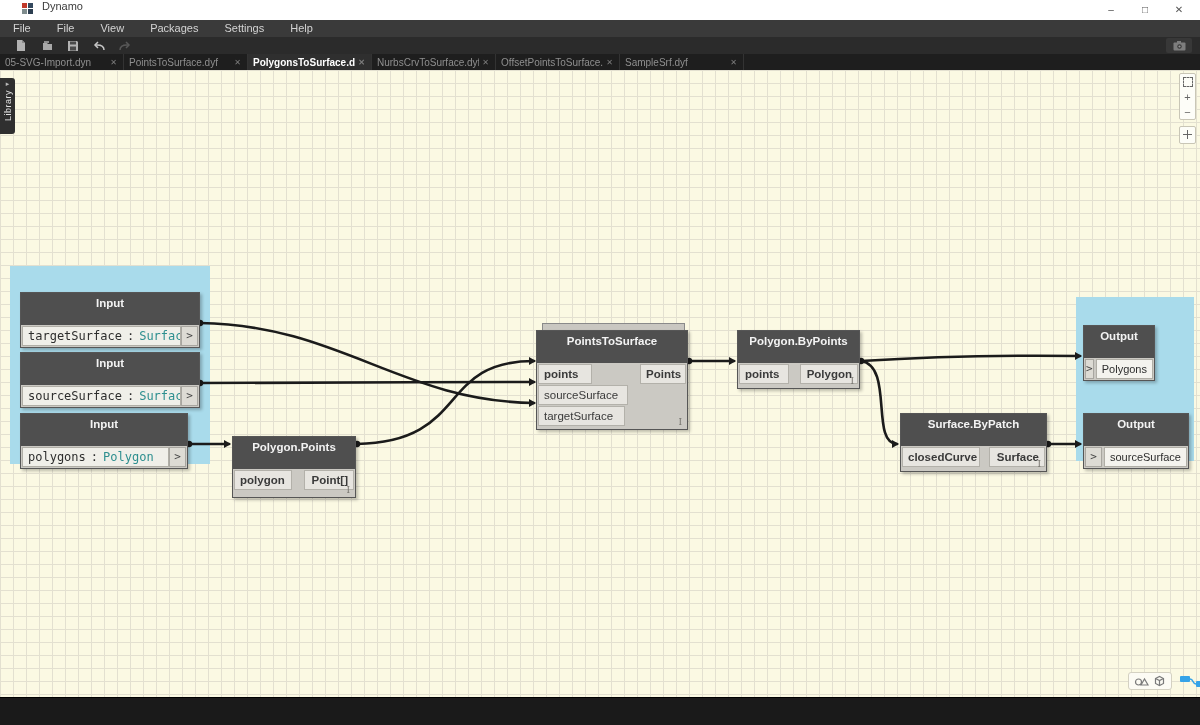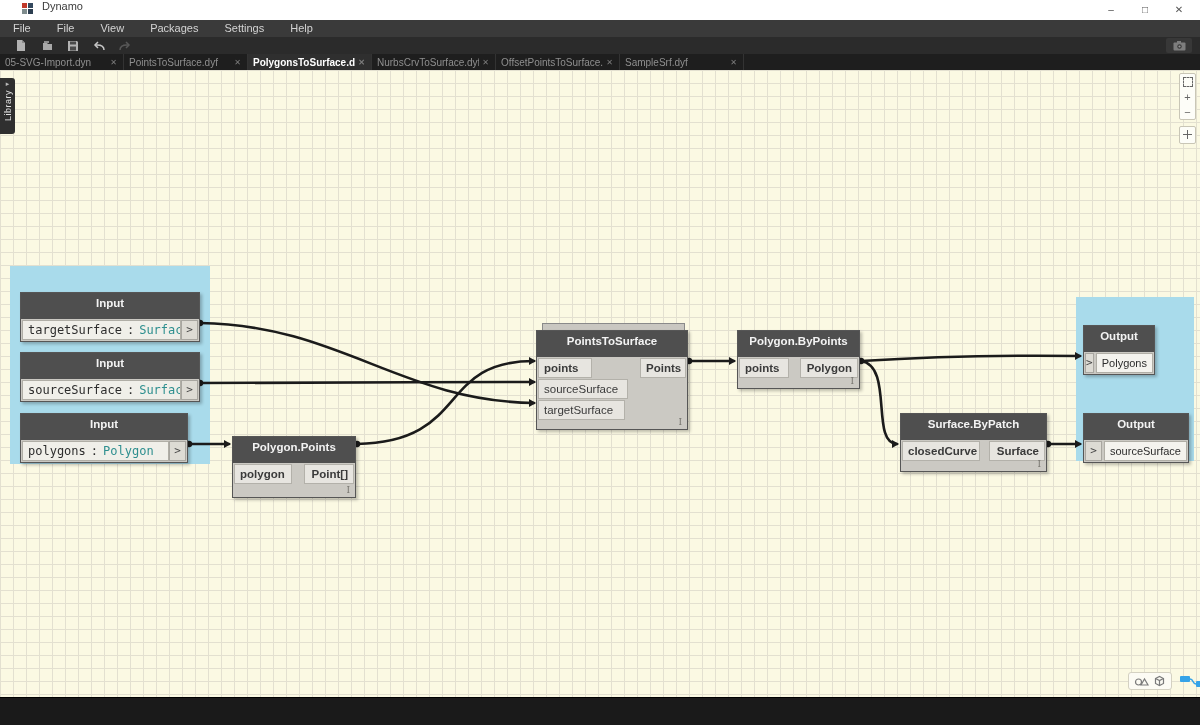--- a/index.html
+++ b/index.html
@@ -45,21 +45,21 @@
 
   svg.wires{position:absolute;top:0;left:0;width:1200px;height:725px;z-index:2;pointer-events:none;}
 
   .stack-shadow{position:absolute;left:542px;top:323px;width:141px;height:9px;background:#c9c7c1;
                 border:1px solid #8a8a8a;z-index:2;}
 
   
   .node{position:absolute;z-index:3;background:#cbc9c3;border:1px solid #565656;
         box-shadow:2px 2px 3px rgba(0,0,0,.25);box-sizing:border-box;}
   .node-header{background:#4f4f4f;color:#f3f3f3;font-weight:bold;font-size:11.5px;text-align:center;
-               height:26px;line-height:20px;white-space:nowrap;overflow:hidden;}
+               height:32px;line-height:20px;white-space:nowrap;overflow:hidden;}
   .node-row{display:flex;padding:1px;align-items:flex-start;}
   .row-spread{justify-content:space-between;font-weight:bold;}
   .port{background:#e7e5e0;border:1px solid #b3b1aa;font-size:11.5px;color:#3a3a3a;height:18px;
         line-height:18px;padding:0 5px;box-sizing:content-box;white-space:nowrap;}
   .port-right{text-align:right;}
   .field{flex:1;background:#f0efe9;border:1px solid #b0aea6;height:18px;line-height:18px;
          padding:0 5px;font-family:"DejaVu Sans Mono",monospace;font-size:12px;color:#2d2d2d;white-space:nowrap;overflow:hidden;}
   .field .sep{margin:0 5px;}
   .field .type{color:#2e8f8f;}
   .pglyph{width:15px;text-align:center;background:#dddbd4;border:1px solid #a8a6a0;height:18px;

